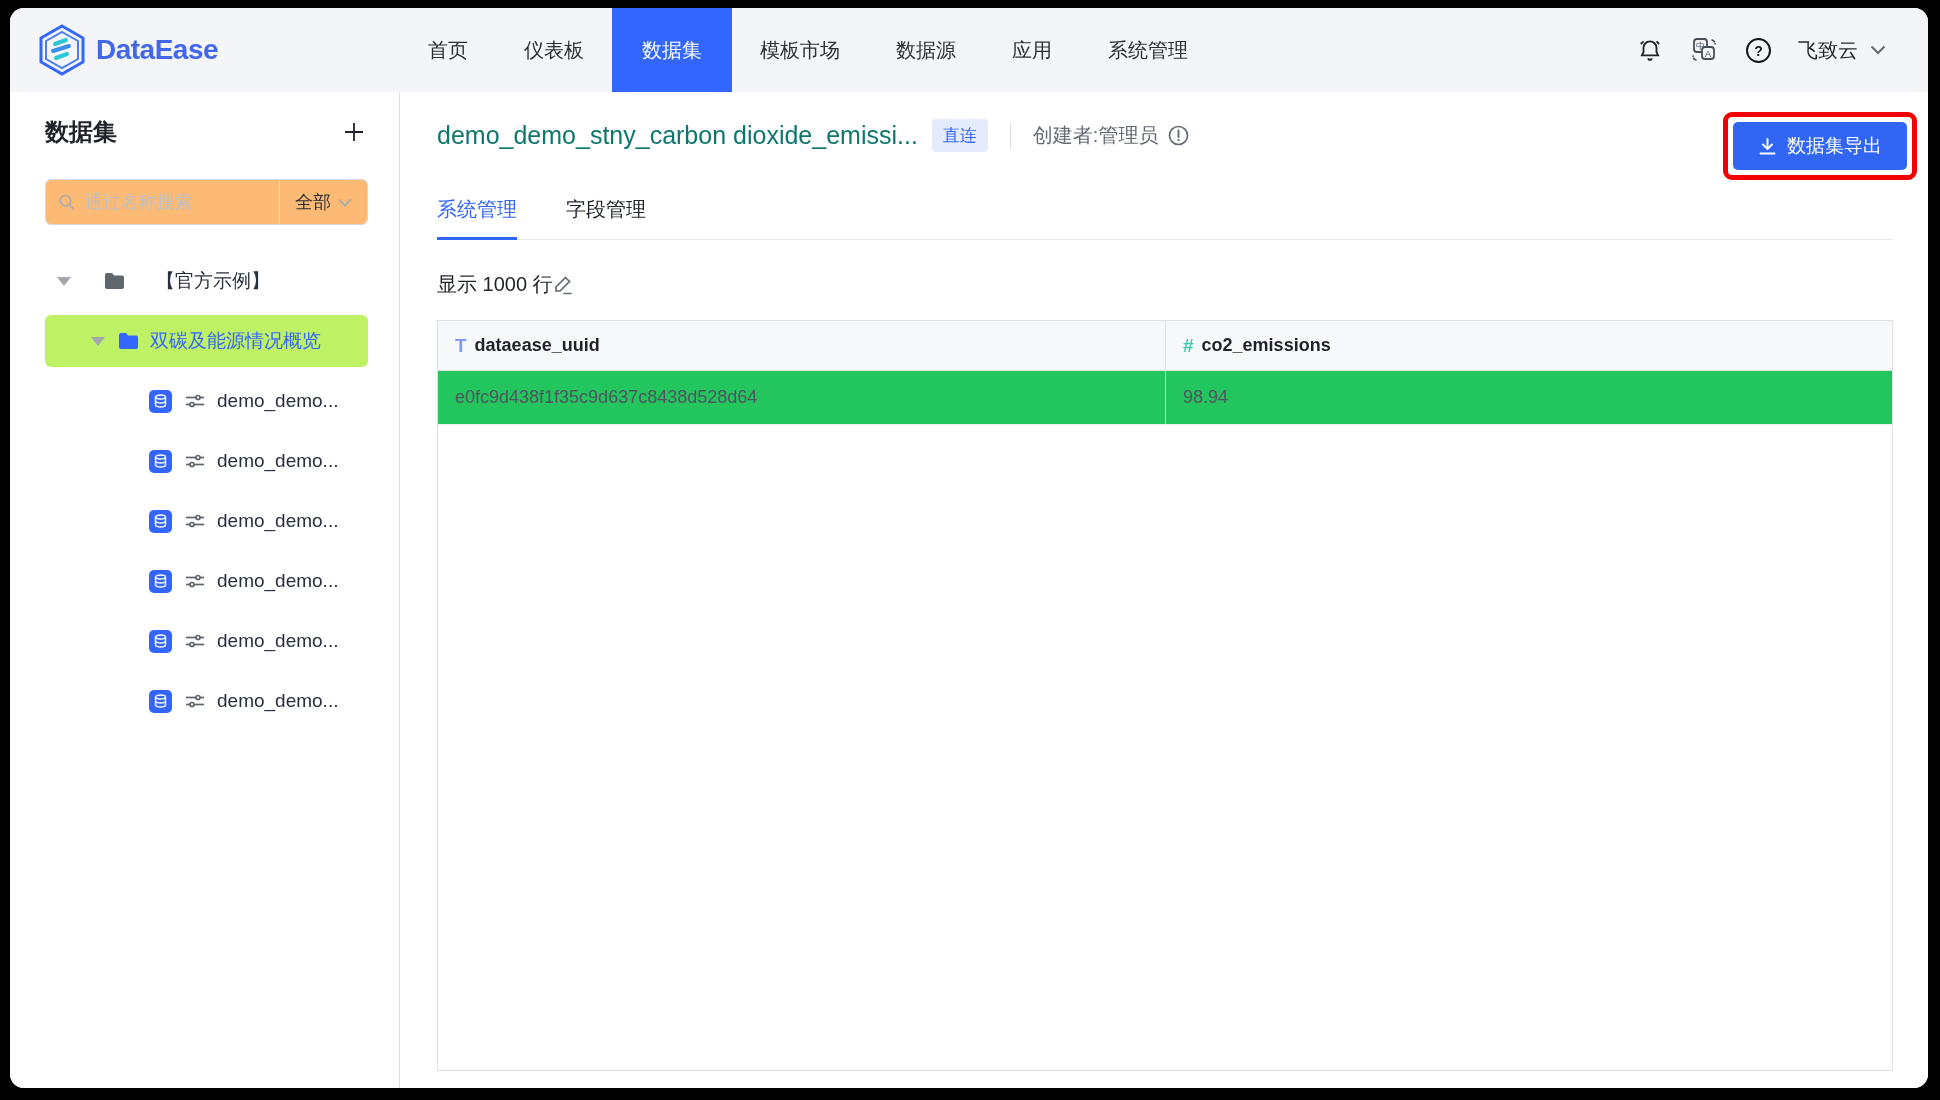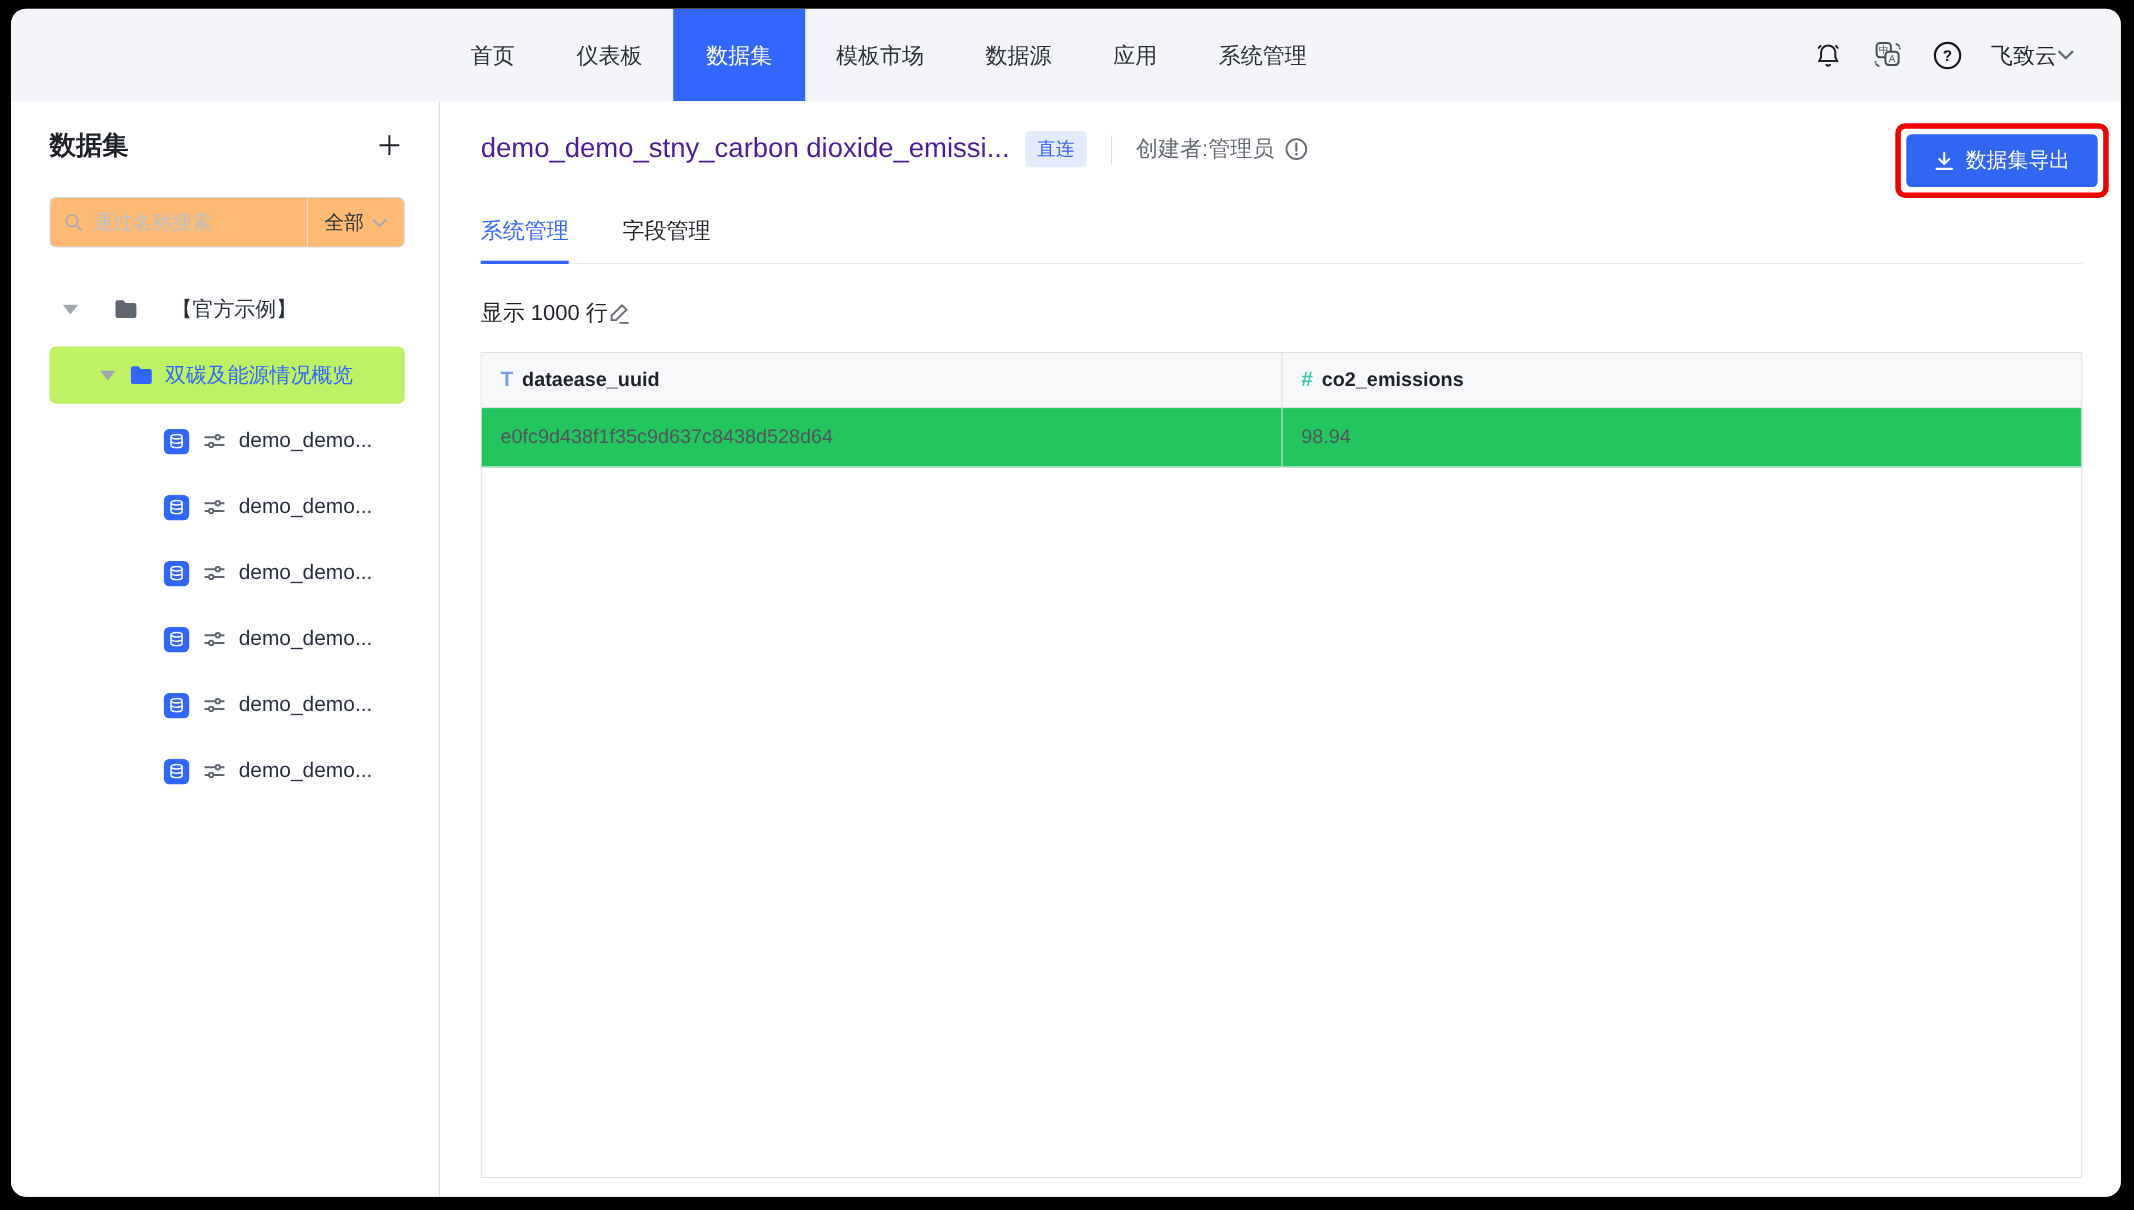--- a/index.html
+++ b/index.html
@@ -10,21 +10,21 @@
   }
   
   .navbar { position:relative; height:84px; background:#f4f5f8; display:flex; align-items:center; }
   .logo { display:flex; align-items:center; gap:10px; margin-left:28px; }
   .logo-text { font-size:28px; font-weight:bold; color:#4268e8; letter-spacing:-0.5px; }
   .nav { position:absolute; left:390px; top:0; bottom:0; display:flex; align-items:stretch; }
   .nav-item { display:flex; align-items:center; padding:0 28px; font-size:20px; color:#2b2f36; cursor:pointer; }
   .nav-item.active { background:#3366ff; color:#fff; padding:0 30px; }
   .nav-right { position:absolute; right:42px; top:0; bottom:0; display:flex; align-items:center; gap:26px; }
   .icon-btn { display:flex; align-items:center; justify-content:center; width:28px; height:28px; cursor:pointer; }
-  .user { display:flex; align-items:center; gap:0; font-size:20px; color:#1f2329; cursor:pointer; }
+  .user { display:flex; align-items:center; gap:12px; font-size:20px; color:#1f2329; cursor:pointer; }
 
   
   .body-row { display:flex; height:calc(100% - 84px); }
 
   
   .sidebar { width:390px; border-right:1px solid #dee0e3; padding:24px 31px 0 35px; background:#fff; flex:none; }
   .sidebar-header { display:flex; align-items:center; justify-content:space-between; }
   .sidebar-title { font-size:24px; font-weight:600; color:#1f2329; }
   .search-row { margin-top:31px; height:46px; border:1px solid #d5d8dd; border-radius:6px; display:flex; align-items:center; overflow:hidden; background:#fdba74; }
   .search-box { flex:1; display:flex; align-items:center; gap:9px; padding:0 12px; height:100%; }
@@ -40,21 +40,21 @@
   .tree-row.lv2 { padding-left:104px; }
   .tree-row.selected { background:#bef264; color:#3366ff; }
   .tree-row .t-label { white-space:nowrap; overflow:hidden; }
   .folder-ic { margin-right:11px; display:flex; }
   .db-ic { width:23px; height:23px; border-radius:5px; background:#3366ff; display:flex; align-items:center; justify-content:center; margin-right:13px; flex:none; }
   .sliders-ic { margin-right:12px; display:flex; flex:none; }
 
   
   .main { flex:1; position:relative; padding:0 35px 0 37px; background:#fff; overflow:hidden; }
   .title-row { margin-top:27px; display:flex; align-items:center; }
-  .page-title { font-size:25px; font-weight:500; color:#4c1d95; }
+  .page-title { font-size:25px; font-weight:500; color:#0f766e; }
   .badge { margin-left:14px; background:#e3ebfd; color:#3366ff; font-size:17px; padding:5px 11px; border-radius:4px; }
   .vdiv { width:1px; height:26px; background:#dee0e3; margin:0 22px; }
   .creator { font-size:20px; color:#646a73; }
   .info-ic { margin-left:10px; display:flex; }
 
   .highlight-box { position:absolute; top:20px; right:11px; border:5px solid #f20000; border-radius:9px; padding:5px; }
   .export-btn { height:48px; padding:0 25px; background:#3166f5; border:none; border-radius:5px; color:#fff; font-size:19px; display:flex; align-items:center; gap:10px; cursor:pointer; font-family:"Liberation Sans",sans-serif; }
 
   .tabs { margin-top:44px; display:flex; gap:49px; border-bottom:1px solid #e8e9eb; }
   .tab { font-size:20px; padding-bottom:14px; color:#1f2329; cursor:pointer; border-bottom:3px solid transparent; margin-bottom:-1px; }
@@ -73,20 +73,32 @@
   .type-text { color:#7e9cf5; }
   .type-num { color:#3ec6ae; }
   .c-val { font-size:18px; color:#51565e; }
 </style>
 </head>
 <body>
 
 <div class="frame">
 
   <div class="navbar">
+    <div class="logo">
+      <span style="display:flex;">
+        <svg width="48" height="52" viewBox="0 0 48 52" fill="none">
+          <path d="M24 2 L45 14 V38 L24 50 L3 38 V14 Z" stroke="#3366ff" stroke-width="3" fill="none"></path>
+          <path d="M24 8 L40 17 V35 L24 44 L8 35 V17 Z" stroke="#4b7bf5" stroke-width="2" fill="none"></path>
+          <line x1="17" y1="20" x2="28" y2="16" stroke="#29c9d6" stroke-width="4" stroke-linecap="round"></line>
+          <line x1="15" y1="27" x2="31" y2="22" stroke="#3a8df0" stroke-width="4" stroke-linecap="round"></line>
+          <line x1="18" y1="34" x2="29" y2="30" stroke="#29c9d6" stroke-width="4" stroke-linecap="round"></line>
+        </svg>
+      </span>
+      <span class="logo-text">DataEase</span>
+    </div>
     <nav class="nav">
       <div class="nav-item">首页</div>
       <div class="nav-item">仪表板</div>
       <div class="nav-item active">数据集</div>
       <div class="nav-item">模板市场</div>
       <div class="nav-item">数据源</div>
       <div class="nav-item">应用</div>
       <div class="nav-item">系统管理</div>
     </nav>
     <div class="nav-right">

